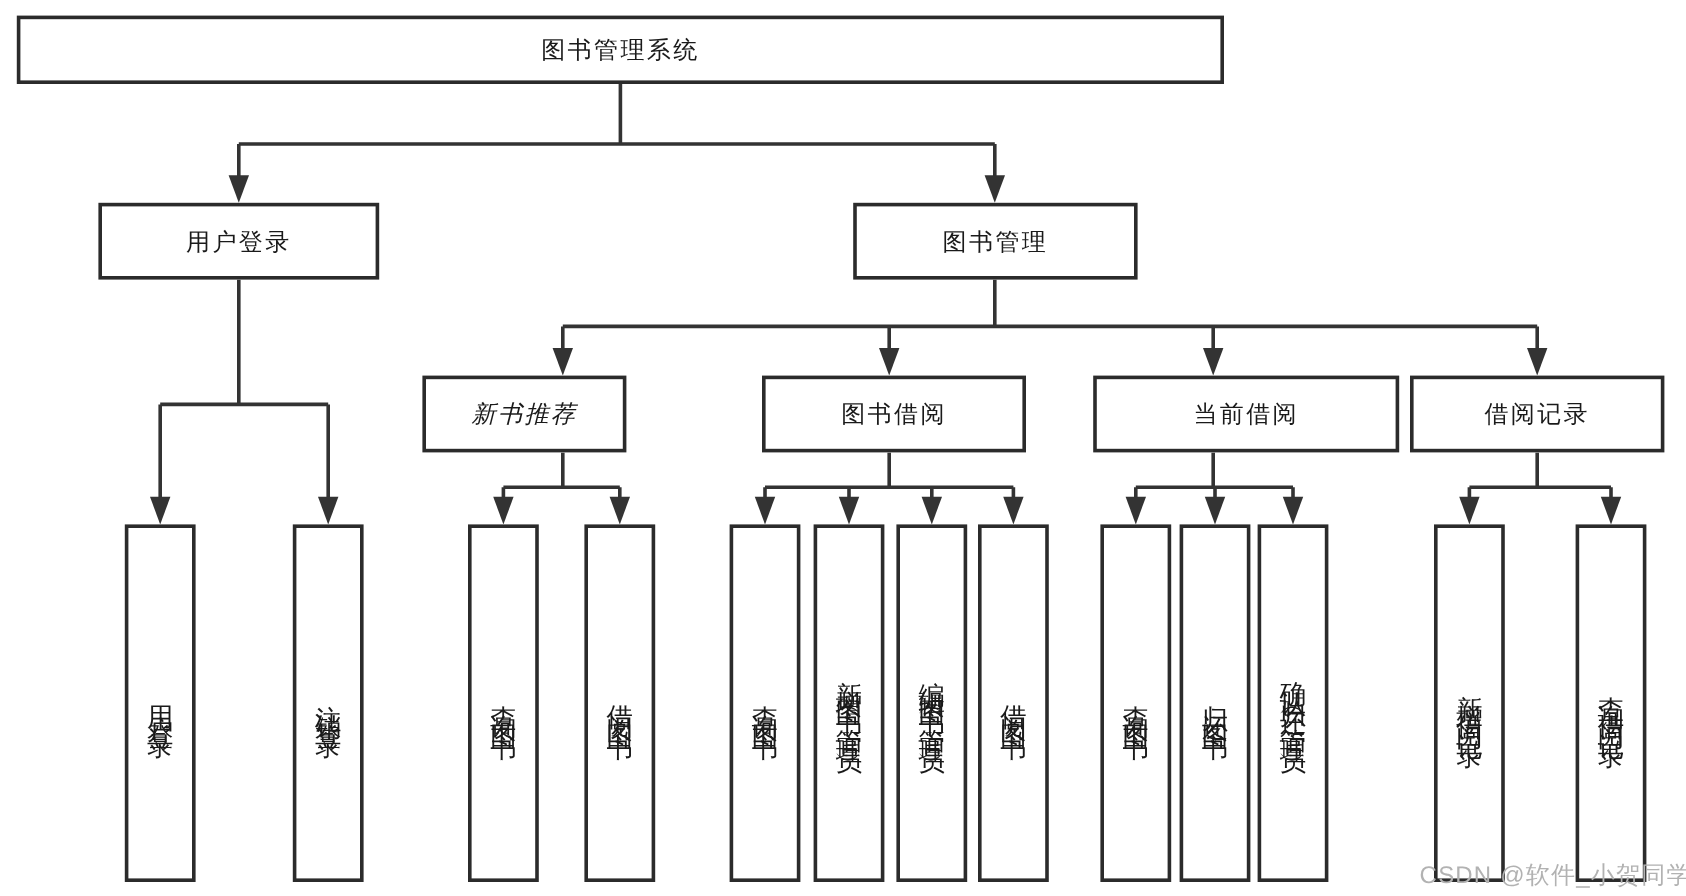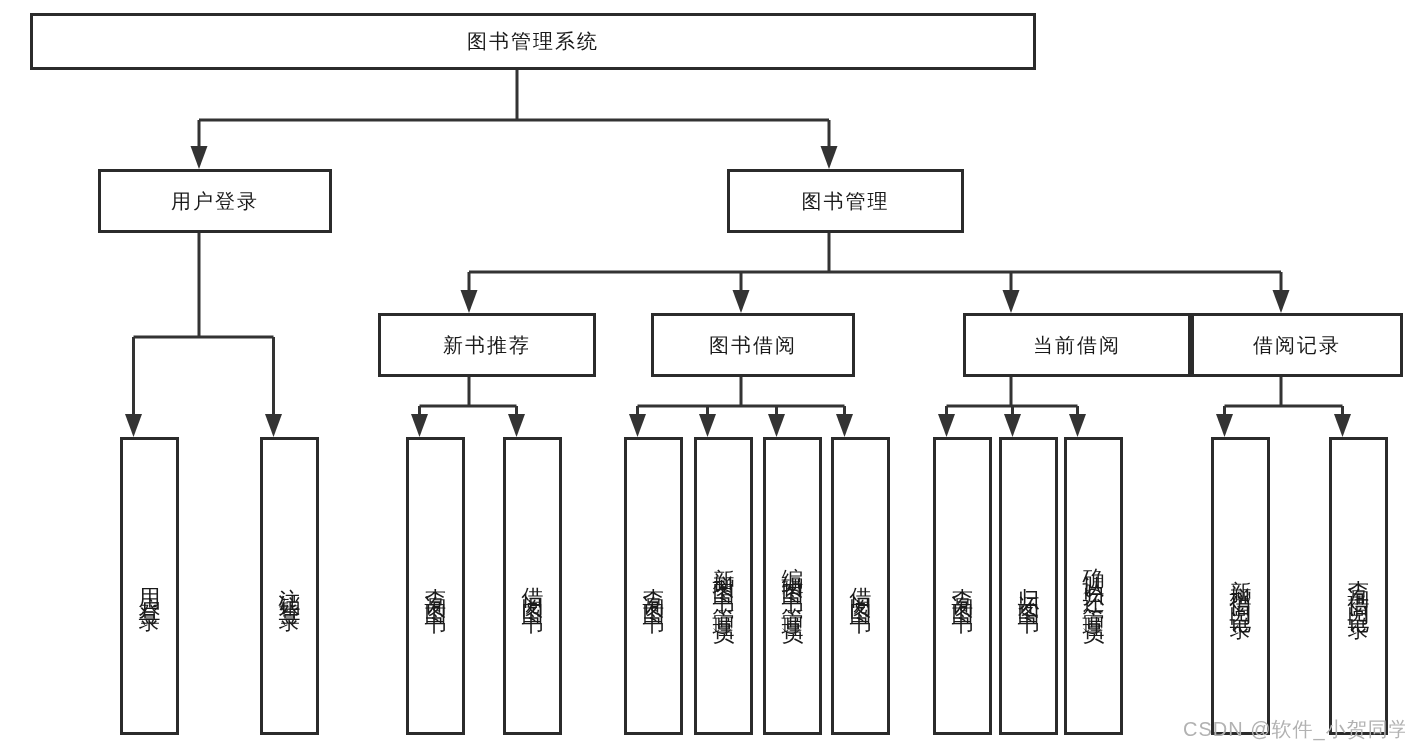--- a/index.html
+++ b/index.html
@@ -18,21 +18,20 @@
   }
   #connectors path { stroke: var(--line-color, #333); stroke-width: 3; fill: none; }
   #connectors polygon { fill: var(--line-color, #333); stroke: none; }
   .node {
     position: absolute;
     background: #ffffff;
     border: 3px solid var(--box-border-color, #2b2b2b);
     box-sizing: border-box;
     display: flex; align-items: center; justify-content: center;
     color: var(--text-color, #1a1a1a);
-    margin-left: 16px;
   }
   .h-node .label {
     font-size: 20px;
     letter-spacing: 2px;
     white-space: nowrap;
   }
   .leaf .label {
     writing-mode: vertical-rl;
     text-orientation: mixed;
     font-size: 22px;
@@ -106,27 +105,27 @@
   <span class="label">图书管理系统</span>
 </div>
 
 <div class="node h-node" style="left:82px; top:169px; width:234px; height:64px;">
   <span class="label">用户登录</span>
 </div>
 <div class="node h-node" style="left:711px; top:169px; width:237px; height:64px;justify-content:center;">
   <span class="label">图书管理</span>
 </div>
 
-<div class="node h-node" style="left:362px; top:313px; width:218px; height:64px;">
+<div class="node h-node" style="left:352px; top:313px; width:170px; height:64px;font-style:italic;">
   <span class="label">新书推荐</span>
 </div>
-<div class="node h-node" style="left:635px; top:313px; width:204px; height:64px;">
+<div class="node h-node" style="left:635px; top:313px; width:220px; height:64px;">
   <span class="label">图书借阅</span>
 </div>
-<div class="node h-node" style="left:947px; top:313px; width:228px; height:64px;">
+<div class="node h-node" style="left:911px; top:313px; width:255px; height:64px;">
   <span class="label">当前借阅</span>
 </div>
 <div class="node h-node" style="left:1175px; top:313px; width:212px; height:64px;">
   <span class="label">借阅记录</span>
 </div>
 
 <div class="node leaf" style="left:104px; top:437px; width:59px; height:298px;">
   <span class="label">用户登录</span>
 </div>
 <div class="node leaf" style="left:244px; top:437px; width:59px; height:298px;">

